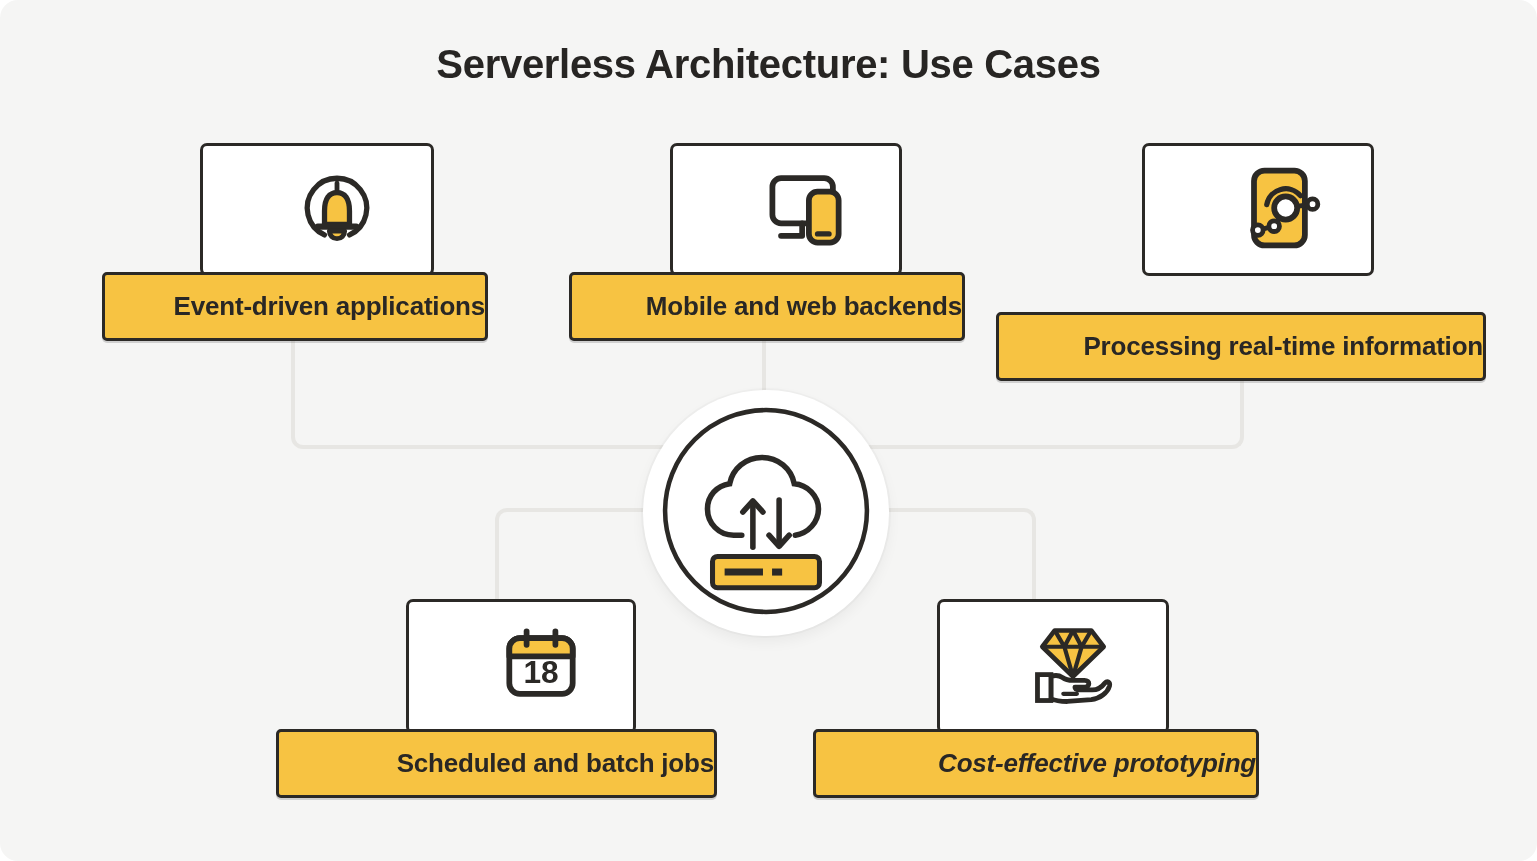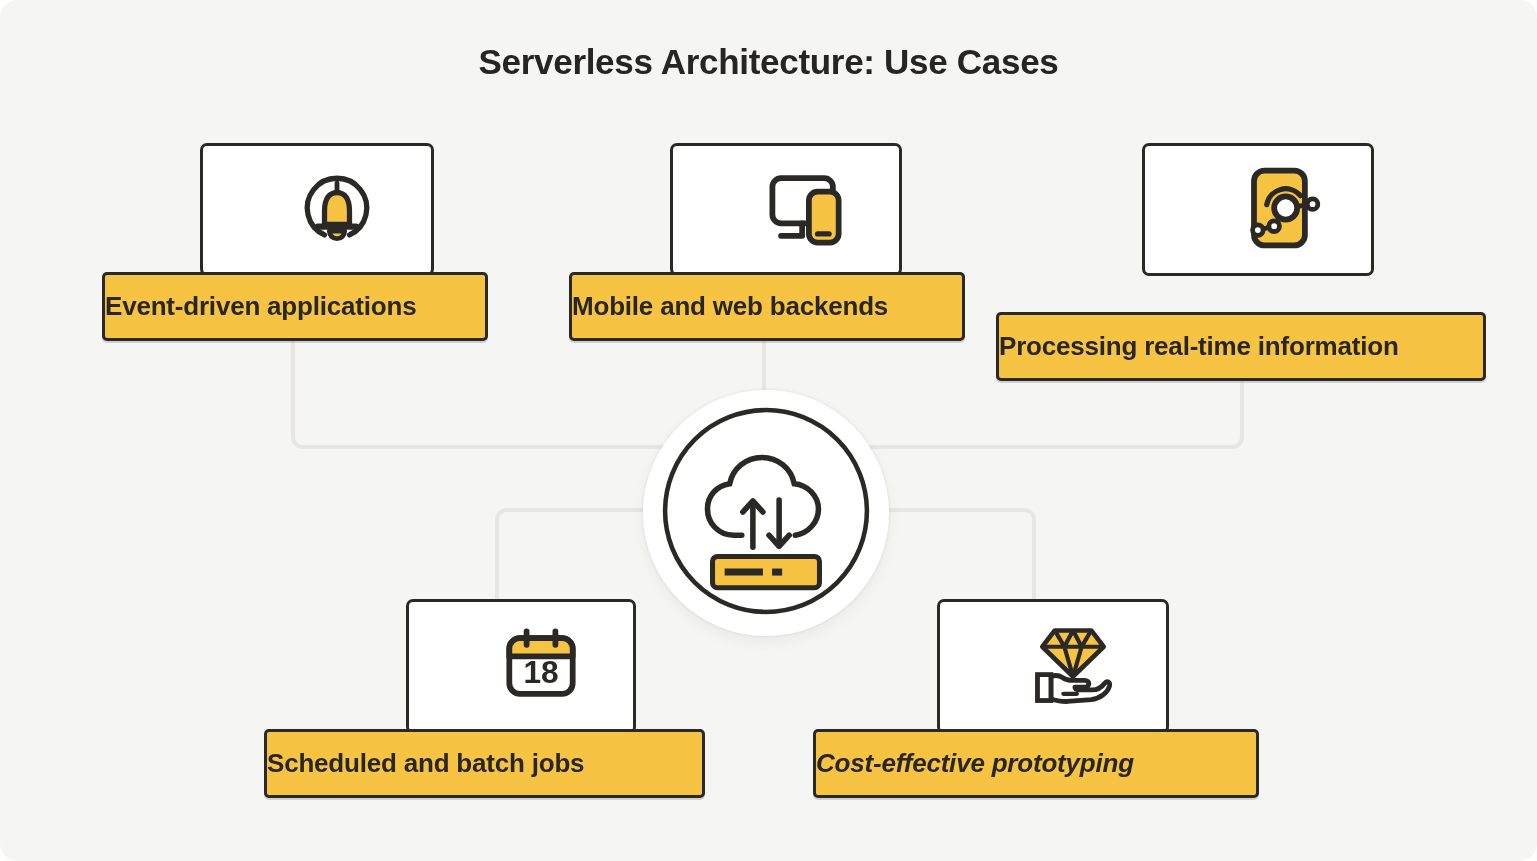--- a/index.html
+++ b/index.html
@@ -7,21 +7,21 @@
     position:relative;
     width:1537px;height:861px;
     background:#f5f5f4;
     border-radius:18px;
     overflow:hidden;
     font-family:"Liberation Sans", sans-serif;
   }
   .title{
     position:absolute;top:42px;left:0;right:0;
     text-align:center;
-    font-size:35px;font-weight:700;color:#272523;
+    font-size:40px;font-weight:700;color:#272523;
     letter-spacing:-0.3px;
   }
   
   .conn{position:absolute;pointer-events:none;}
   .conn-top{
     left:291px;top:335px;width:945px;height:110px;
     border-left:4px solid #e7e6e3;
     border-right:4px solid #e7e6e3;
     border-bottom:4px solid #e7e6e3;
     border-bottom-left-radius:12px;border-bottom-right-radius:12px;
@@ -43,33 +43,33 @@
     border:3.5px solid #2b2926;
     border-radius:7px;
     display:flex;align-items:center;justify-content:center;padding-left:40px;
   }
   .label{
     position:absolute;
     background:#f7c342;
     border:3.5px solid #2b2926;
     border-radius:5px;
     box-shadow:0 2px 0 rgba(41,39,37,0.18);
-    display:flex;align-items:center;justify-content:flex-start;
+    display:flex;align-items:center;justify-content:flex-end;
     font-size:26px;font-weight:700;color:#292725;
     letter-spacing:-0.2px;
     white-space:nowrap;
   }
   .box-1{left:200px;top:143px;width:188px;height:127px;}
   .label-1{left:102px;top:272px;width:380px;height:63px;}
   .box-2{left:670px;top:143px;width:186px;height:127px;}
   .label-2{left:569px;top:272px;width:390px;height:63px;}
   .box-3{left:1142px;top:143px;width:186px;height:127px;}
   .label-3{left:996px;top:272px;width:484px;height:63px;margin-top:40px;}
   .box-4{left:406px;top:599px;width:184px;height:129px;}
-  .label-4{left:264px;top:729px;width:435px;height:63px;}
+  .label-4{left:276px;top:729px;width:435px;height:63px;}
   .box-5{left:937px;top:599px;width:186px;height:129px;}
   .label-5{left:813px;top:729px;width:440px;height:63px;font-style:italic;}
   
   .hub{
     position:absolute;left:643px;top:390px;width:246px;height:246px;
     background:#ffffff;border-radius:50%;
     display:flex;align-items:center;justify-content:center;
     box-shadow:0 0 0 2px rgba(0,0,0,0.025), 0 6px 14px rgba(0,0,0,0.05);
   }
 </style>

